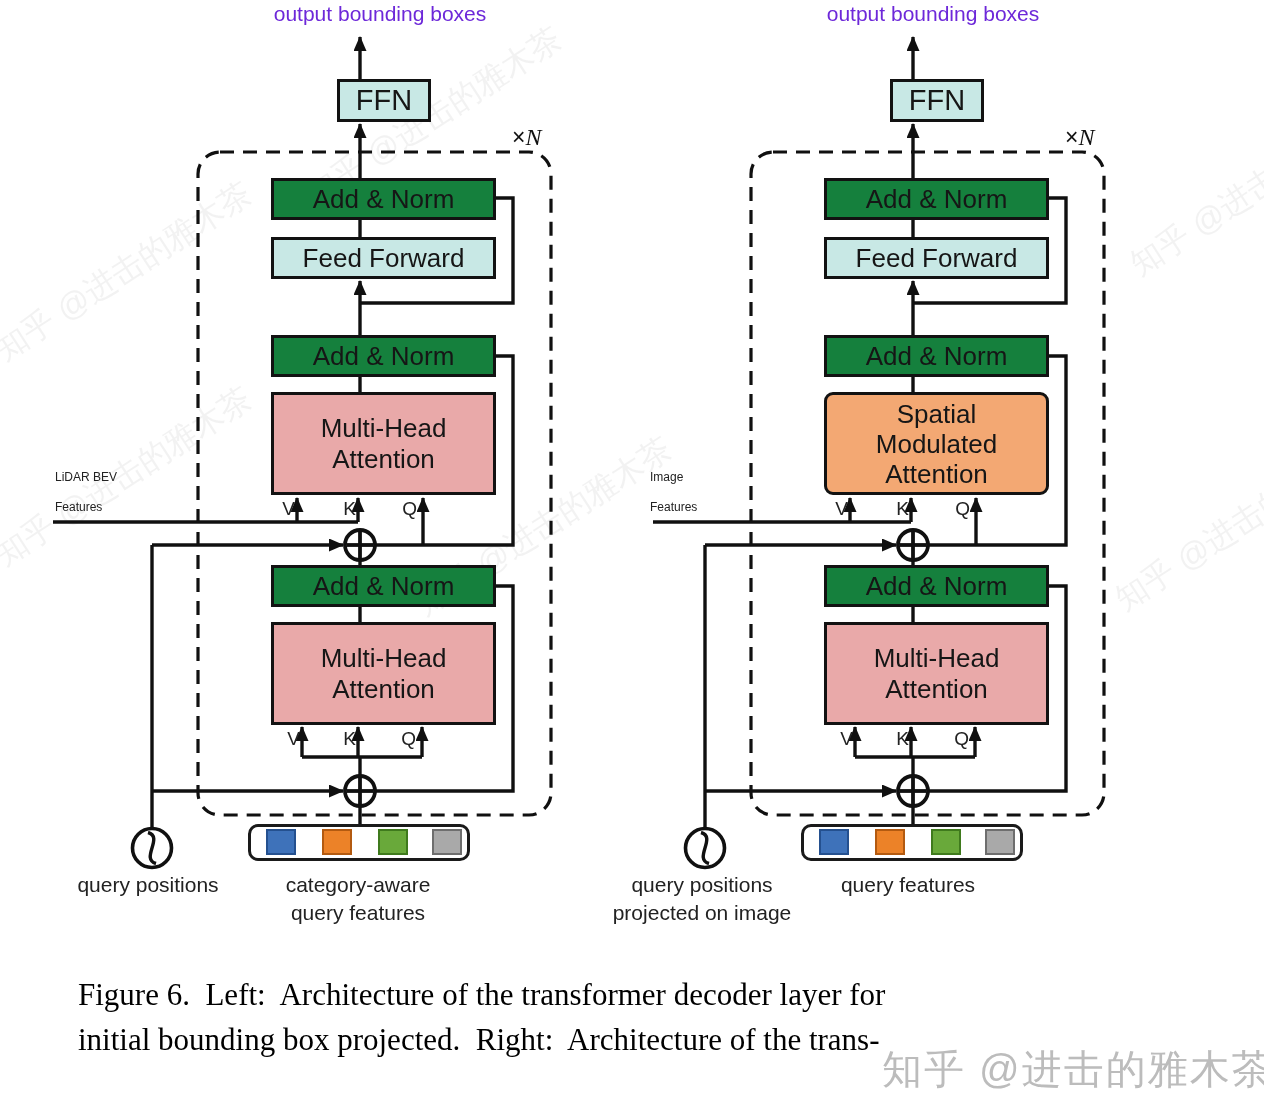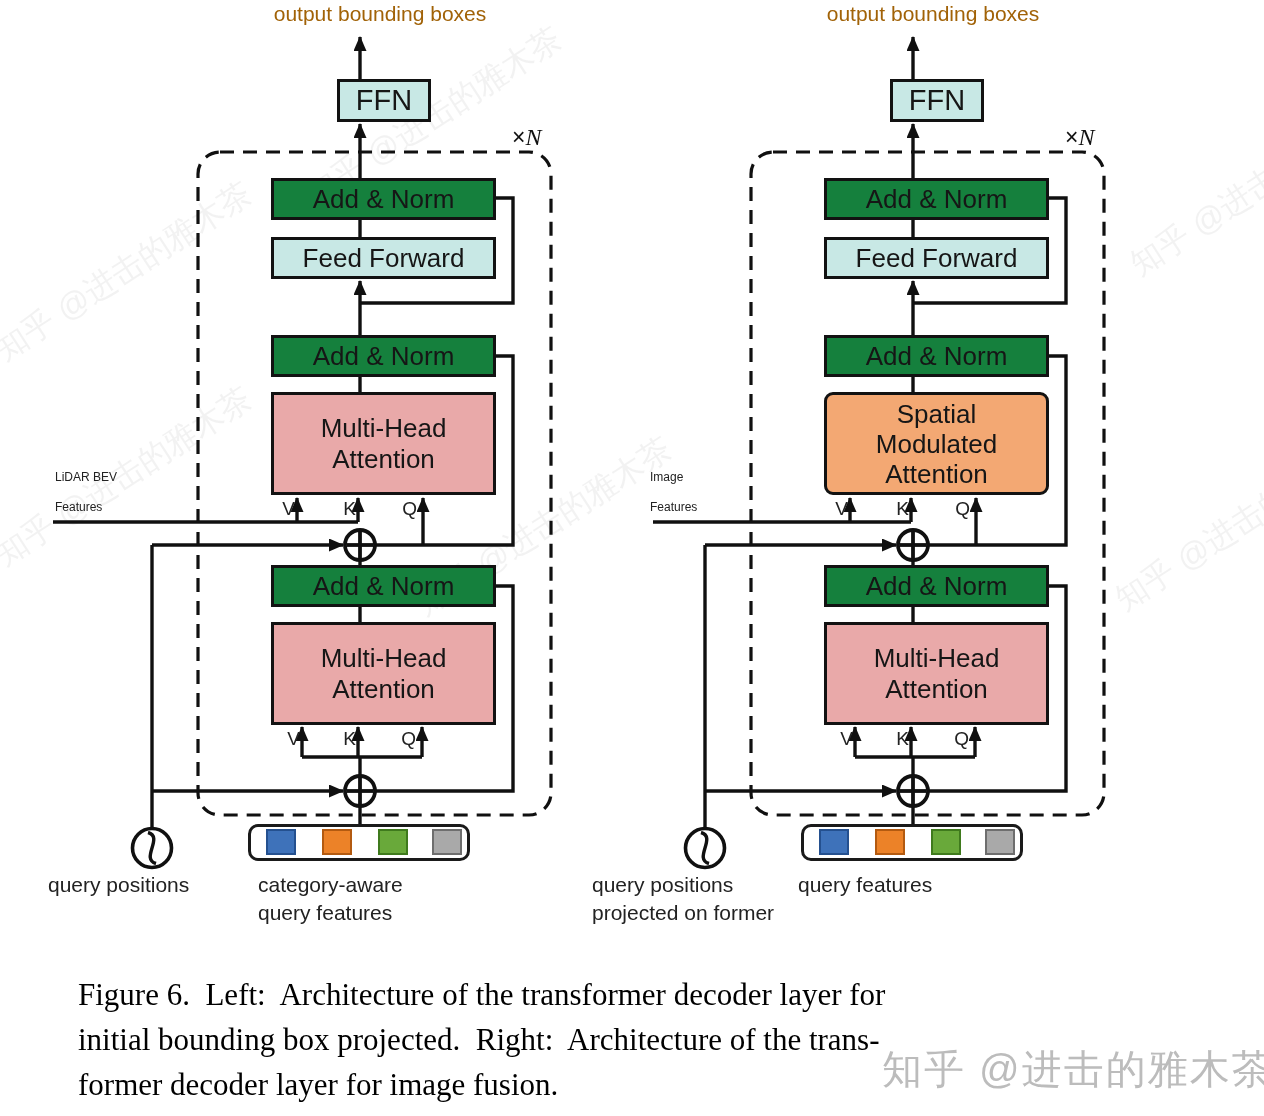--- a/index.html
+++ b/index.html
@@ -12,33 +12,33 @@
     position:absolute;box-sizing:border-box;border:3px solid #121212;
     display:flex;flex-direction:column;align-items:center;justify-content:center;
     text-align:center;font-size:26px;line-height:31px;color:#161616;margin-left:24px;
   }
   .green{background:#15803d;}
   .cyan{background:#c8e8e5;}
   .pink{background:#e9a9a9;text-align:right;}
   .orange{background:#f3a873;border-radius:9px;}
   .ffn{font-size:29px;}
   .toptext{
-    position:absolute;font-size:21px;color:#a16207;text-align:center;width:230px;
+    position:absolute;font-size:21px;color:#6d28d9;text-align:center;width:230px;
   }
   .xn{position:absolute;font-size:23px;color:#111;}
   .xn i{font-family:"Liberation Serif",serif;font-size:24px;font-style:italic;}
   .vkq{
     position:absolute;width:24px;height:20px;font-size:19px;color:#222;
     text-align:right;line-height:20px;
   }
   .featlbl{
     position:absolute;font-size:12px;line-height:30px;color:#222;
   }
   .botlbl{
-    position:absolute;font-size:21px;line-height:28px;color:#222;
+    position:absolute;font-size:21px;line-height:28px;color:#222;text-align:center;
   }
   .qfbox{
     position:absolute;box-sizing:border-box;border:3px solid #1a1a1a;border-radius:10px;
     background:#fff;
   }
   .sq{
     position:absolute;width:30px;height:26px;top:2px;box-sizing:border-box;
     border:2.5px solid #333;
   }
   .sq:nth-child(1){left:15px;}
@@ -226,25 +226,24 @@
 
 <div class="qfbox" style="left:801px;top:824px;width:222px;height:37px;">
   <div class="sq" style="null;background:#3e72ba;border-color:#24508f"></div>
   <div class="sq" style="null;background:#ec8228;border-color:#b35a10"></div>
   <div class="sq" style="null;background:#69a93a;border-color:#3f7a1d"></div>
   <div class="sq" style="null;background:#a9a9a9;border-color:#6e6e6e"></div>
 </div>
 
 <div class="botlbl" style="left:592px;top:871px;width:220px;">
   <div>query positions</div>
-  <div>projected on former</div>
+  <div>projected on image</div>
 </div>
 <div class="botlbl" style="left:798px;top:871px;width:220px;">
   <div>query features</div>
 </div>
 
 <div class="caption">
   <div>Figure 6.  Left:  Architecture of the transformer decoder layer for</div>
   <div>initial bounding box projected.  Right:  Architecture of the trans-</div>
-  <div>former decoder layer for image fusion.</div>
 </div>
 
 <div class="wm">知乎 @进击的雅木茶</div>
 
 </body></html>

